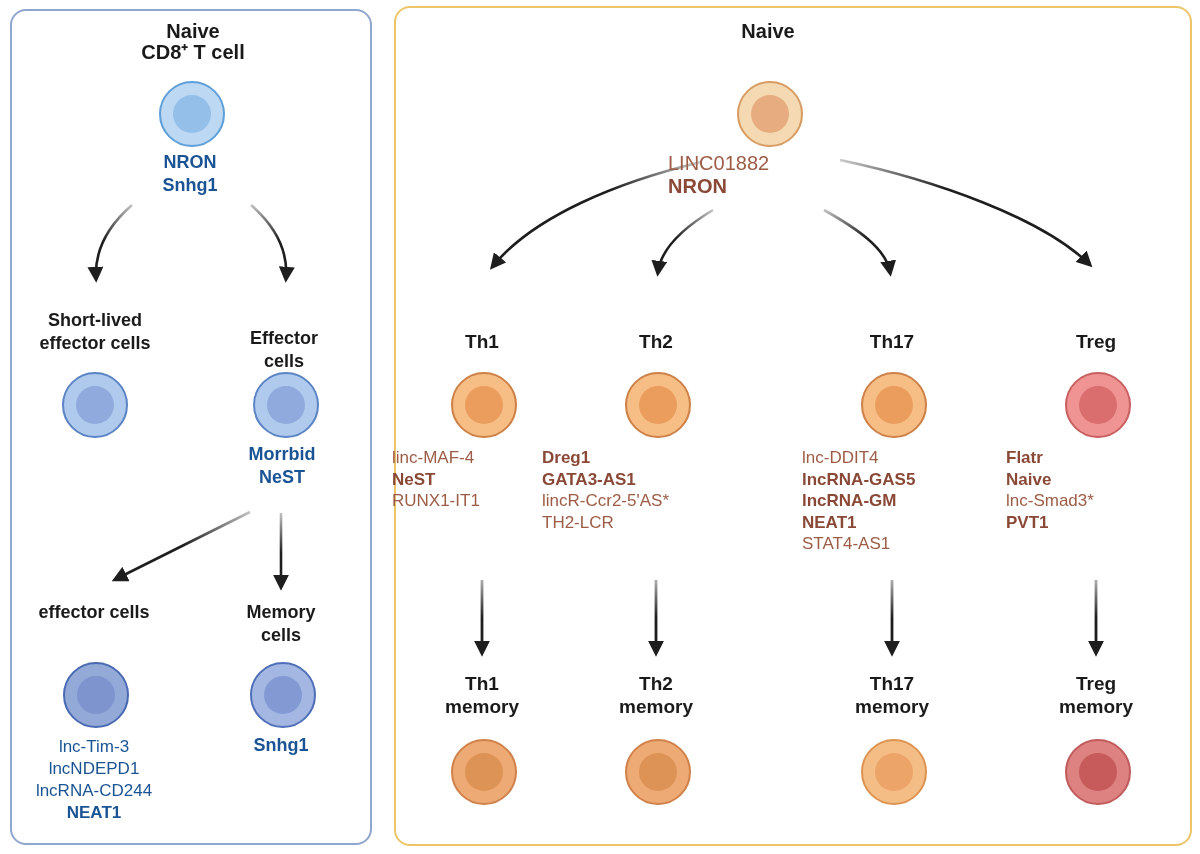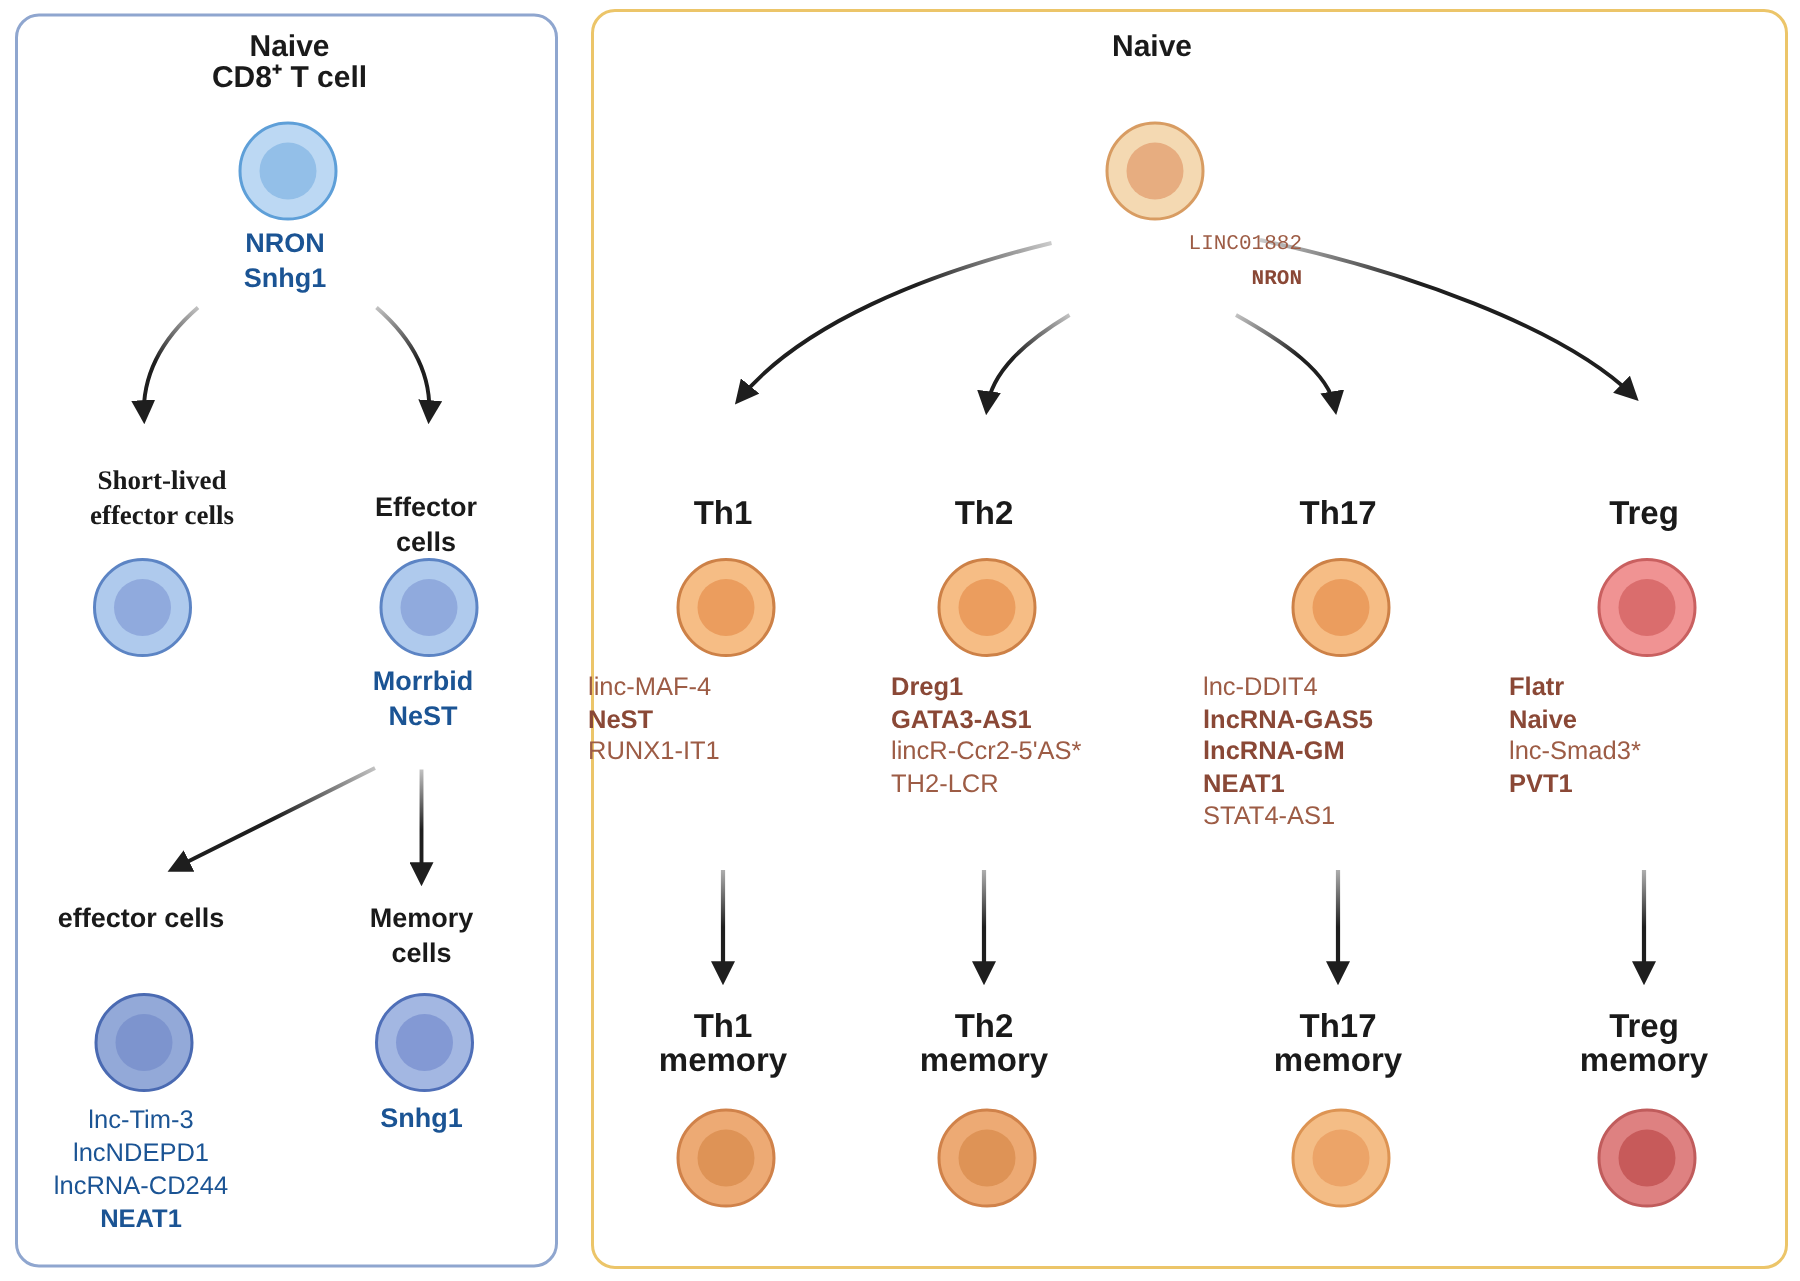--- a/index.html
+++ b/index.html
@@ -7,25 +7,25 @@
     position:relative;width:1200px;height:854px;background:#ffffff;overflow:hidden;
     font-family:"Liberation Sans",sans-serif;
   }
   .panel{position:absolute;border-radius:16px;background:#ffffff;}
   #cd8-panel{left:10px;top:9px;width:358px;height:832px;border:2px solid #8fa6cf;}
   #cd4-panel{left:394px;top:6px;width:794px;height:836px;border:2px solid #ecc express569;}
   #cd4-panel{border:2px solid #ecc569;}
   svg.arrows{position:absolute;left:0;top:0;pointer-events:none;}
   .tt{position:absolute;text-align:center;font-weight:bold;color:#1a1a1a;font-size:20px;line-height:21px;}
   .lbl{position:absolute;text-align:center;font-weight:bold;color:#1a1a1a;font-size:18px;line-height:23px;}
-  .lbl19{position:absolute;text-align:center;font-weight:bold;color:#1a1a1a;font-size:22px;line-height:23px;}
+  .lbl19{position:absolute;text-align:center;font-weight:bold;color:#1a1a1a;font-size:19px;line-height:23px;}
   .blue{position:absolute;text-align:center;color:#1b5494;font-size:17px;line-height:22px;}
   .blue-main{position:absolute;text-align:center;color:#1b5494;font-size:18px;line-height:23px;font-weight:bold;}
   .brown{position:absolute;color:#9d5c45;font-size:17px;line-height:21.5px;}
-  .brown-main{position:absolute;text-align:right;color:#9d5c45;font-size:14px;line-height:23px;font-family:Liberation Mono, monospace;}
+  .brown-main{position:absolute;text-align:left;color:#9d5c45;font-size:20px;line-height:23px;}
   .b{font-weight:bold;}
   .brown .b,.brown-main .b{color:#8a4836;}
   .cell{position:absolute;width:62px;height:62px;border-radius:50%;display:flex;align-items:center;justify-content:center;}
   .cell .nucleus{width:38px;height:38px;border-radius:50%;}
   .c-naive8{background:#bcd8f3;border:2px solid #5e9fd8}.c-naive8 .nucleus{background:#93bfe8}
   .c-eff{background:#afcaed;border:2px solid #5c84c4}.c-eff .nucleus{background:#90aadd}
   .c-exh{background:#93a9d8;border:2px solid #4a6ab2}.c-exh .nucleus{background:#7d94ce}
   .c-mem8{background:#a3b7e2;border:2px solid #4f6fb8}.c-mem8 .nucleus{background:#8399d4}
   .c-naive4{background:#f4d9b2;border:2px solid #d89c62}.c-naive4 .nucleus{background:#e7ad80}
   .c-th{background:#f6bd85;border:2px solid #cd8147}.c-th .nucleus{background:#eb9d5e}
@@ -112,21 +112,21 @@
     <div>CD8⁺ T cell</div>
   </div>
   <div class="cell c-naive8" style="left:159px;top:81px;">
       <div class="nucleus"></div>
     </div>
   <div class="blue-main" style="left:90px;top:151px;width:200px;">
     <div class="b">NRON</div>
     <div class="b">Snhg1</div>
   </div>
 
-  <div class="lbl" style="left:18px;top:309px;width:180px;font-family:Liberation Serif, serif;">
+  <div class="lbl" style="left:5px;top:309px;width:180px;">
     <div>Short-lived</div>
     <div>effector cells</div>
   </div>
   <div class="cell c-eff" style="left:62px;top:372px;">
       <div class="nucleus"></div>
     </div>
 
   <div class="lbl" style="left:194px;top:327px;width:180px;">
     <div>Effector</div>
     <div>cells</div>
@@ -188,21 +188,21 @@
     <div>memory</div>
   </div>
   <div class="cell c-thmem" style="left:451px;top:739px;">
       <div class="nucleus"></div>
     </div>
 
   <div class="lbl19" style="left:566px;top:330px;width:180px;">Th2</div>
   <div class="cell c-th" style="left:625px;top:372px;">
       <div class="nucleus"></div>
     </div>
-  <div class="brown" style="left:594px;top:447px;width:180px;">
+  <div class="brown" style="left:542px;top:447px;width:180px;">
     <div class="b">Dreg1</div>
     <div class="b">GATA3-AS1</div>
     <div>lincR-Ccr2-5'AS*</div>
     <div>TH2-LCR</div>
   </div>
   <div class="lbl19" style="left:566px;top:672px;width:180px;">
     <div>Th2</div>
     <div>memory</div>
   </div>
   <div class="cell c-thmem" style="left:625px;top:739px;">

